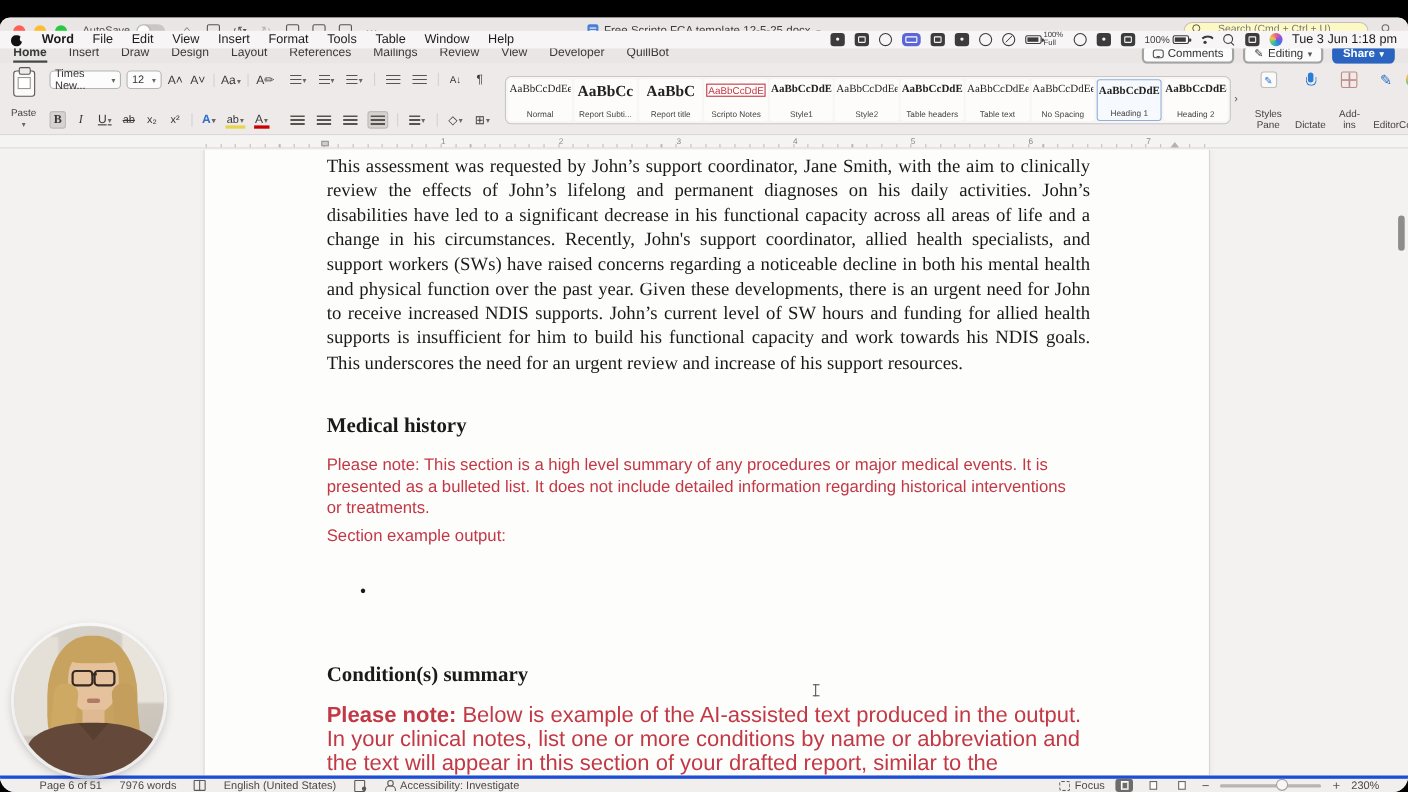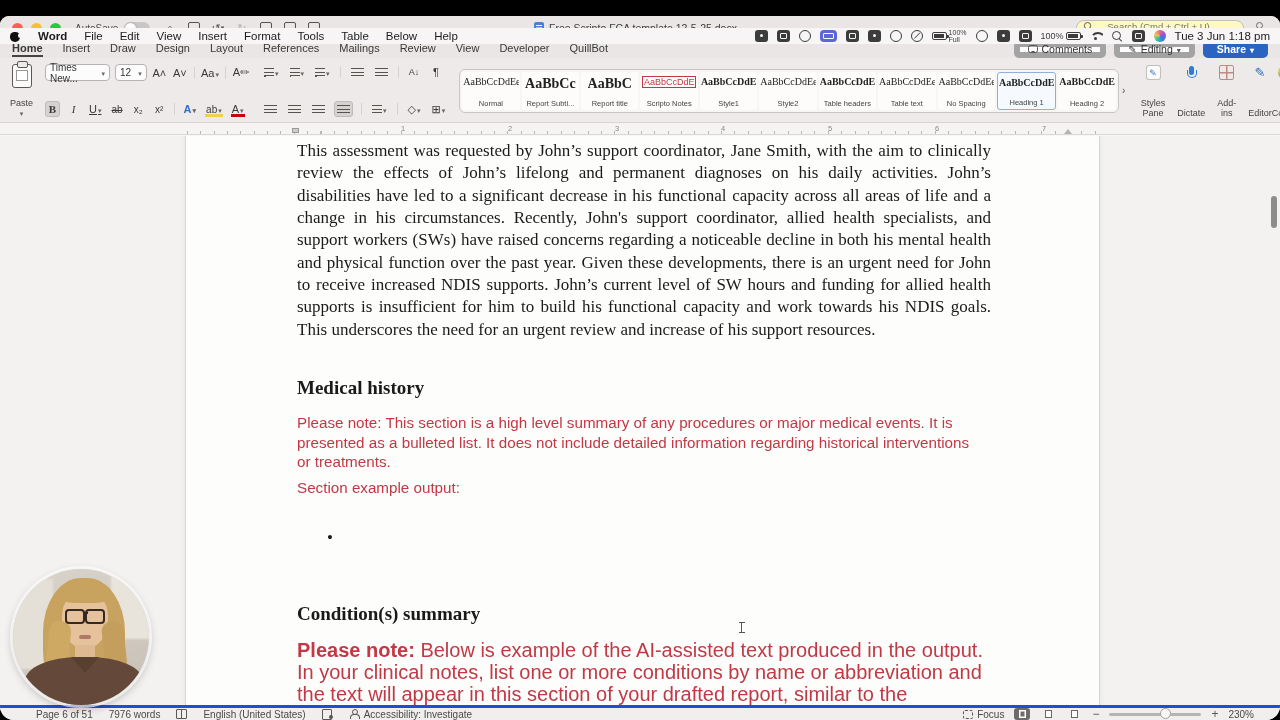--- a/index.html
+++ b/index.html
@@ -72,21 +72,21 @@
   .people::before { content:""; position:absolute; left:2px; top:0; width:5px; height:5px; border:1.3px solid #6b6968; border-radius:50%; }
   .people::after { content:""; position:absolute; left:0; top:6px; width:9px; height:5px; border:1.3px solid #6b6968; border-bottom:none; border-radius:5px 5px 0 0; }
 
   
   .tabrow { position:absolute; top:24px; left:0; right:0; height:18px; background:#e9e6e5;
             display:flex; align-items:center; padding:0 12px; }
   .tabs { display:flex; gap:20px; font-size:11px; color:#3b3937; }
   .tab { cursor:default; padding-bottom:1px; }
   .tab.active { font-weight:bold; border-bottom:2px solid #444; }
   .tr-right { margin-left:auto; display:flex; gap:8px; align-items:center; }
-  .pill { height:17px; border:6px solid #a3a3a3; background:#fdfcfc; border-radius:5px; display:flex; align-items:center;
+  .pill { height:17px; border:2px solid #a3a3a3; background:#fdfcfc; border-radius:5px; display:flex; align-items:center;
           gap:4px; padding:0 8px; font-size:10.5px; color:#333; }
   .pill .chev::after { content:"▾"; font-size:8px; color:#555; }
   .bubble { width:10px; height:8px; border:1.2px solid #555; border-radius:2.5px; position:relative; }
   .bubble::after { content:""; position:absolute; left:2px; bottom:-3px; border:2px solid transparent; border-top-color:#555; }
   .pencil-g { font-size:10px; color:#444; }
   .pill.share { background:#2a64c0; border-color:#2a64c0; color:#fff; font-weight:bold; }
   .pill.share .chev::after { color:#fff; }
 
   
   .ribbon { position:absolute; top:42px; left:0; right:0; height:65px; background:#edeae9; border-bottom:1px solid #d7d4d3;
@@ -217,21 +217,21 @@
     <div class="mb-left">
       <span class="apple"></span>
       <span class="mb-item bold">Word</span>
       <span class="mb-item">File</span>
       <span class="mb-item">Edit</span>
       <span class="mb-item">View</span>
       <span class="mb-item">Insert</span>
       <span class="mb-item">Format</span>
       <span class="mb-item">Tools</span>
       <span class="mb-item">Table</span>
-      <span class="mb-item">Below</span>
+      <span class="mb-item">Window</span>
       <span class="mb-item">Help</span>
     </div>
     <div class="mb-right">
       <span class="mi dot"></span>
       <span class="mi"></span>
       <span class="mi ring"></span>
       <span class="mi blue"></span>
       <span class="mi"></span>
       <span class="mi dot"></span>
       <span class="mi ring"></span>

